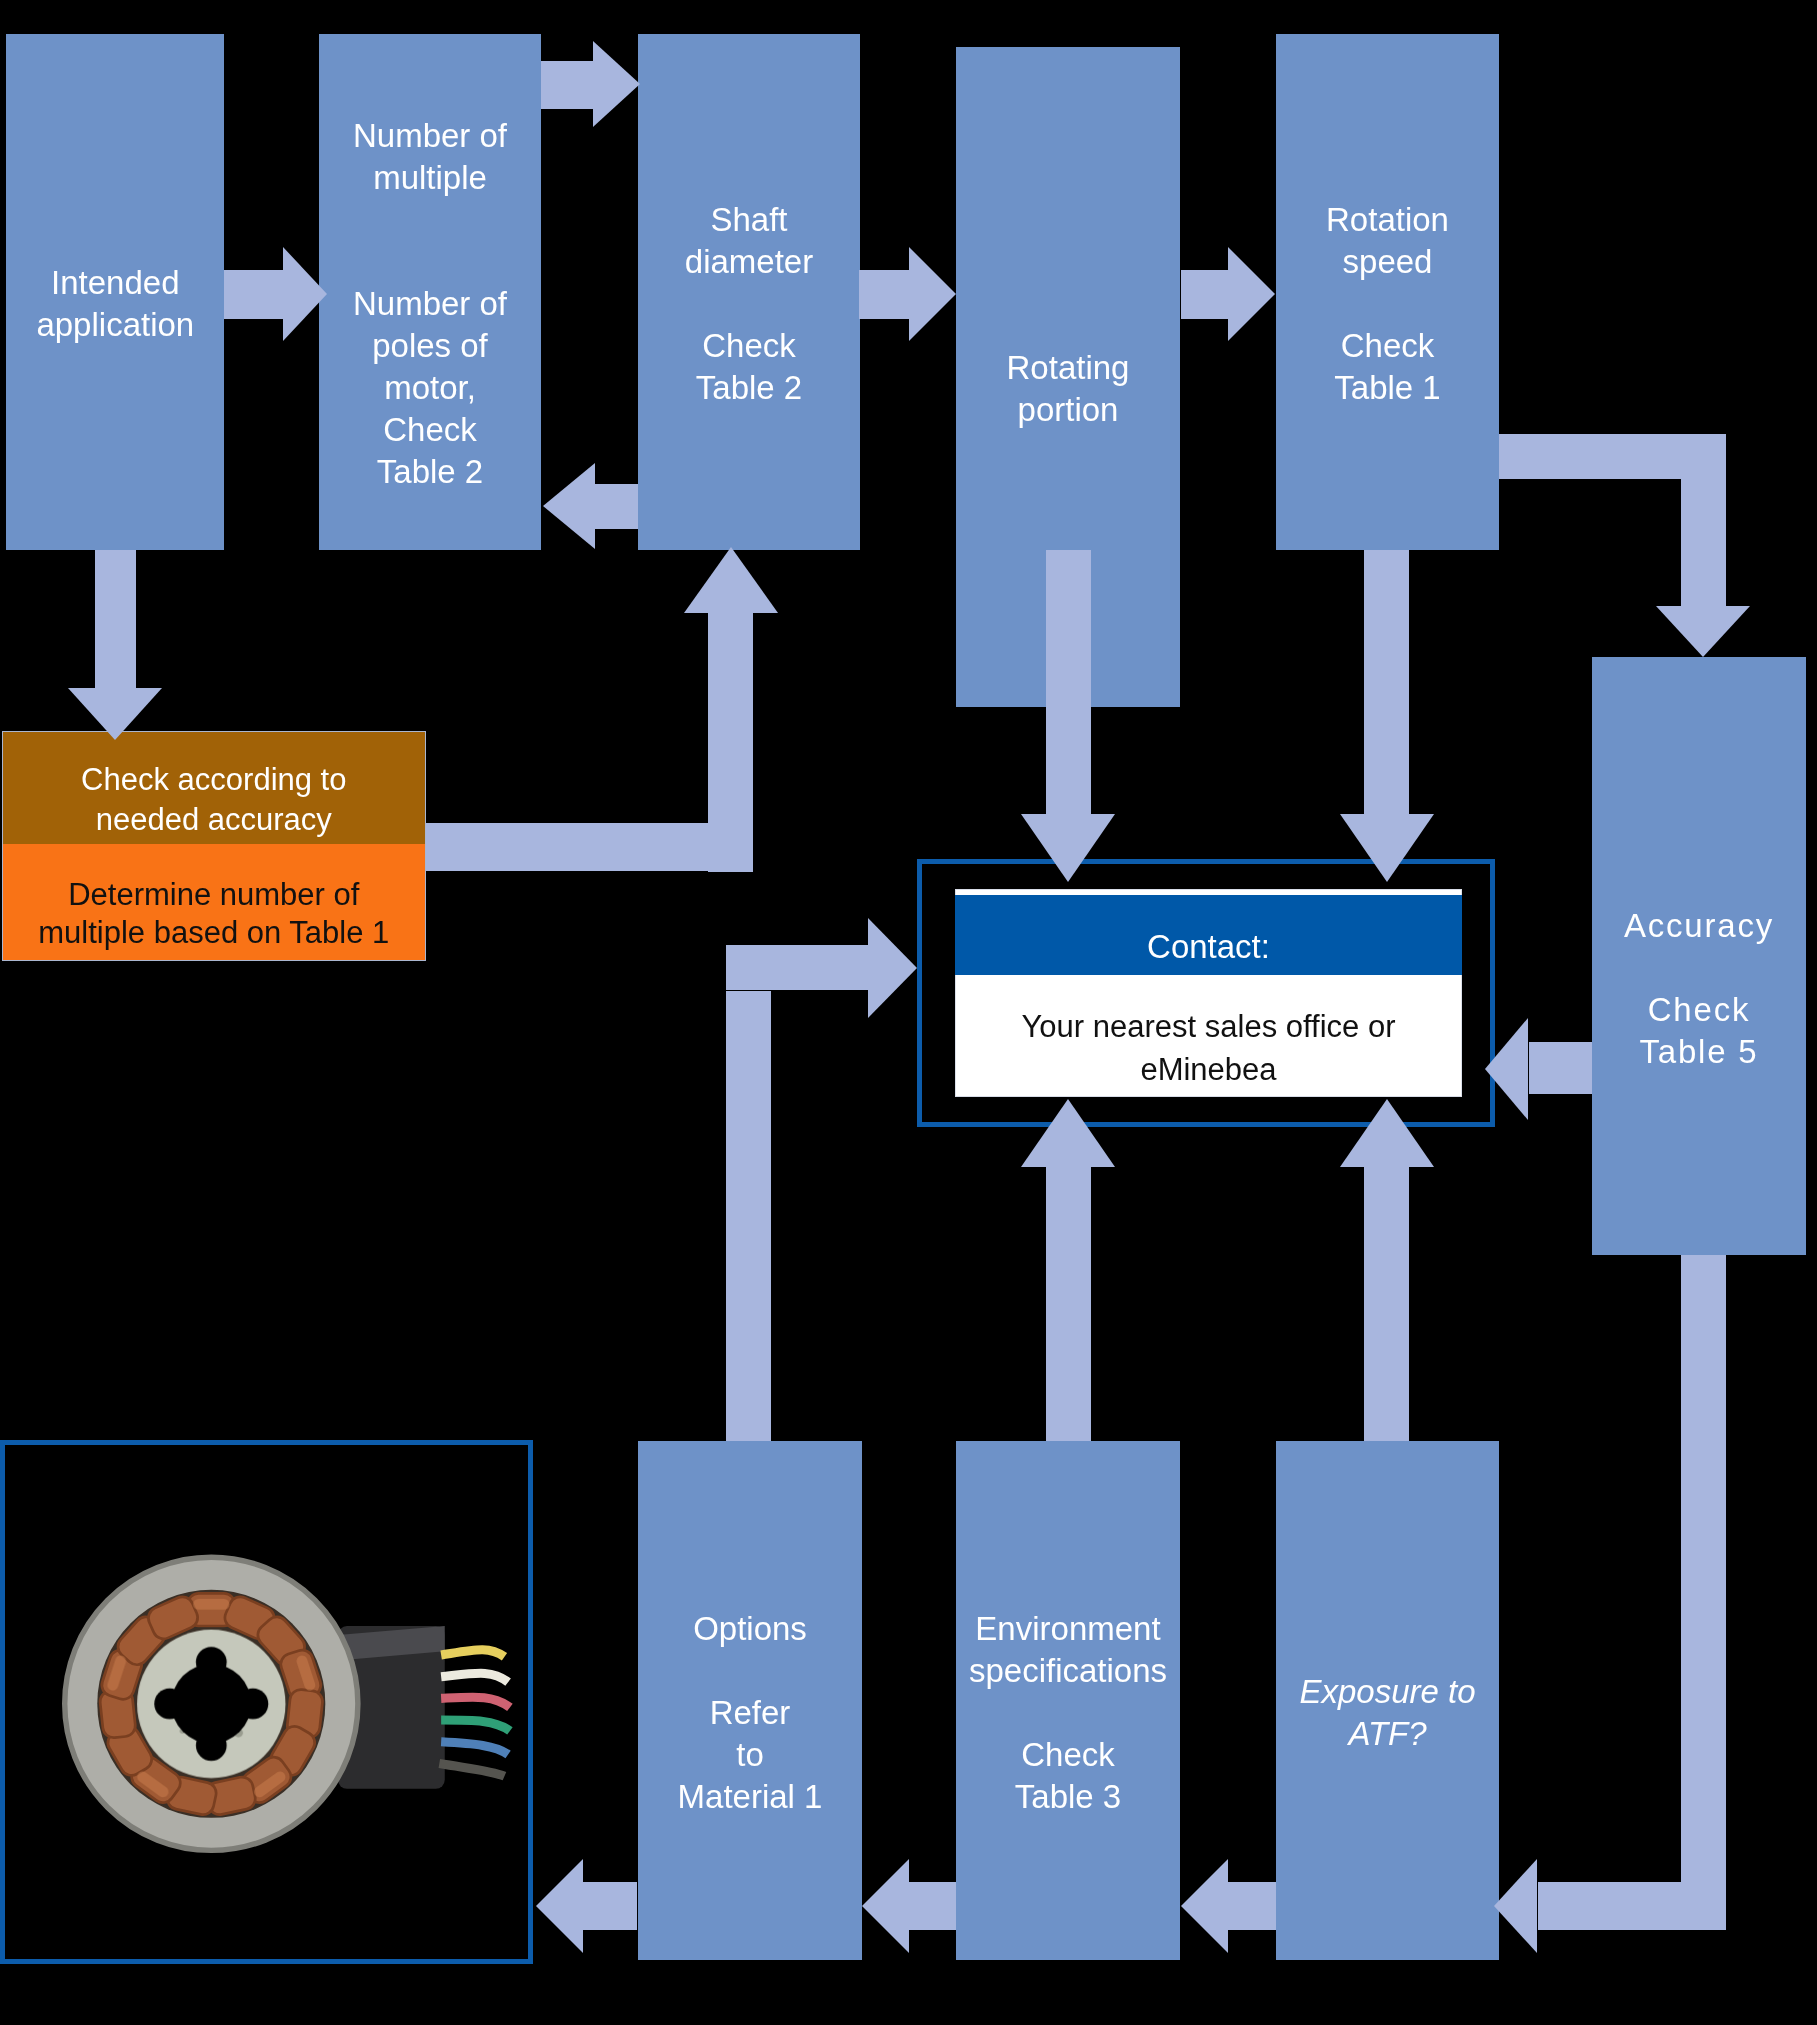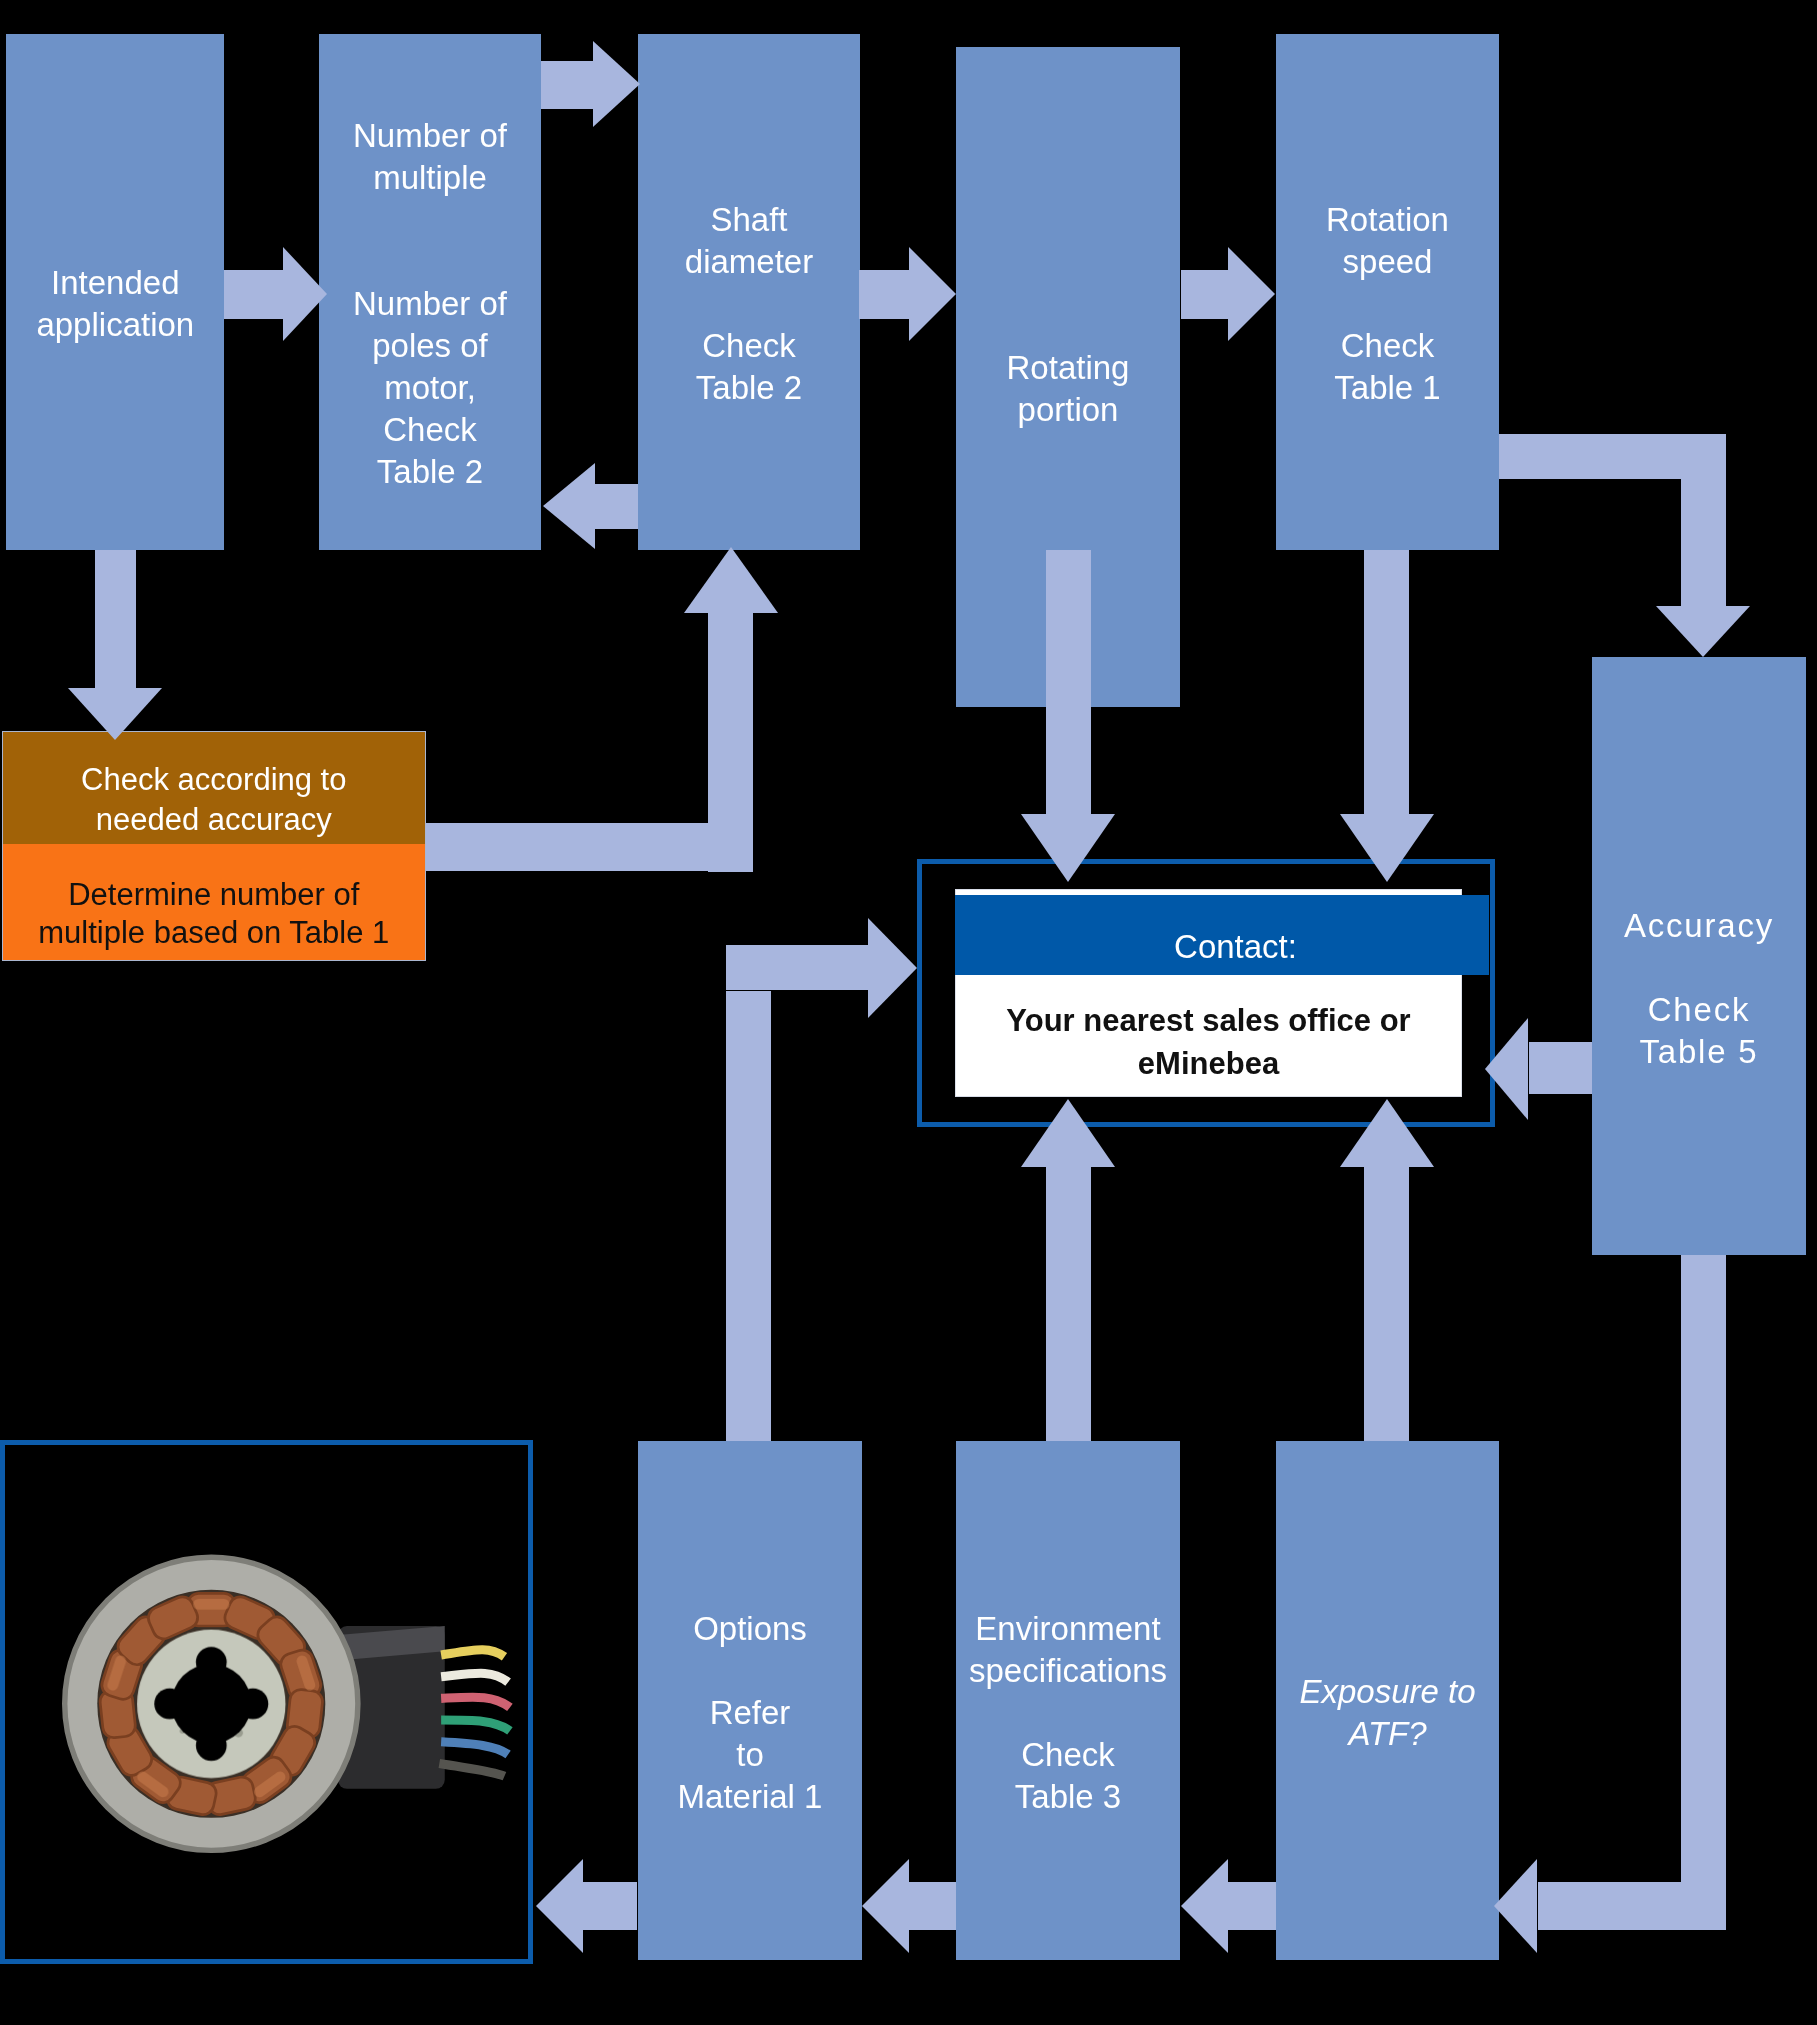--- a/index.html
+++ b/index.html
@@ -13,23 +13,23 @@
   .callout{position:absolute;left:1.8px;top:731px;width:422px;border:1.8px solid #aab6d0;}
   .callout .hdr{background:#a16207;height:112px;display:flex;align-items:center;justify-content:center;}
   .callout .hdr .btxt{font-size:31px;line-height:40px;}
   .callout .bdy{background:#f97316;height:116px;display:flex;align-items:center;justify-content:center;}
   .callout .bdy .btxt{color:#111;font-size:31px;line-height:38px;}
   .contact-outer{position:absolute;left:917px;top:859px;width:568px;height:258px;
                  background:#000;border:5.4px solid #0c5cab;}
   .contact-inner{position:absolute;left:33px;top:25px;width:507px;height:208px;background:#fff;
                  box-shadow:0 0 0 0.9px #d8dde8 inset;}
   .contact-inner .chdr{position:absolute;left:0;top:6.3px;width:100%;height:80px;background:#0058a8;
-                 display:flex;align-items:center;justify-content:center;padding-left:27px;}
+                 display:flex;align-items:center;justify-content:center;}
   .contact-inner .cbody{position:absolute;left:0;top:86px;width:100%;height:116px;
-                 display:flex;align-items:flex-start;justify-content:center;font-weight:bold;}
+                 display:flex;align-items:flex-end;justify-content:center;}
   .contact-inner .cbody .btxt{color:#111;font-size:31px;line-height:43px;}
   .imgbox{position:absolute;left:0px;top:1440px;width:523px;height:514px;background:#000;border:5.4px solid #0c5cab;}
 </style>
 </head>
 <body>
 
 <div id="canvas">
 
   <div class="fbox" style="left:6.3px;top:34px;width:218px;height:516px;">
     <div class="btxt">Intended

